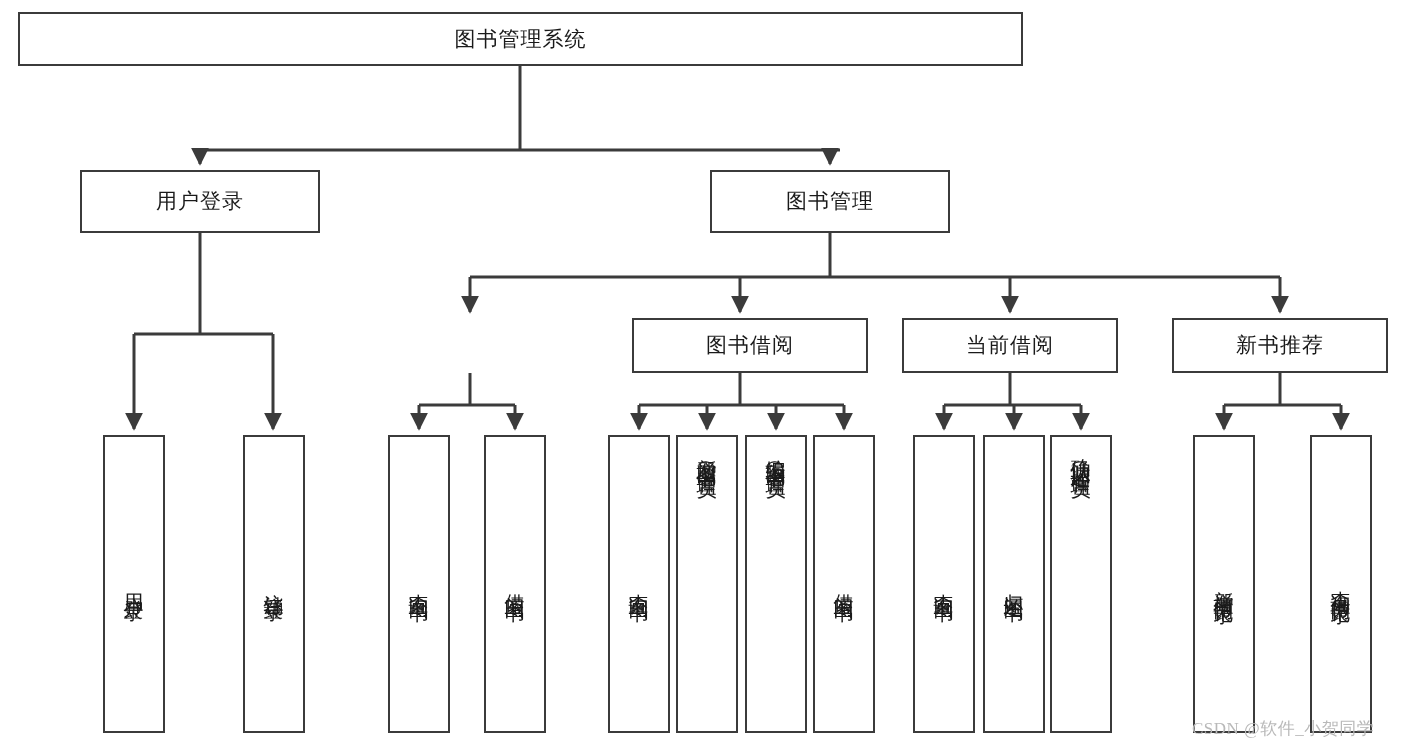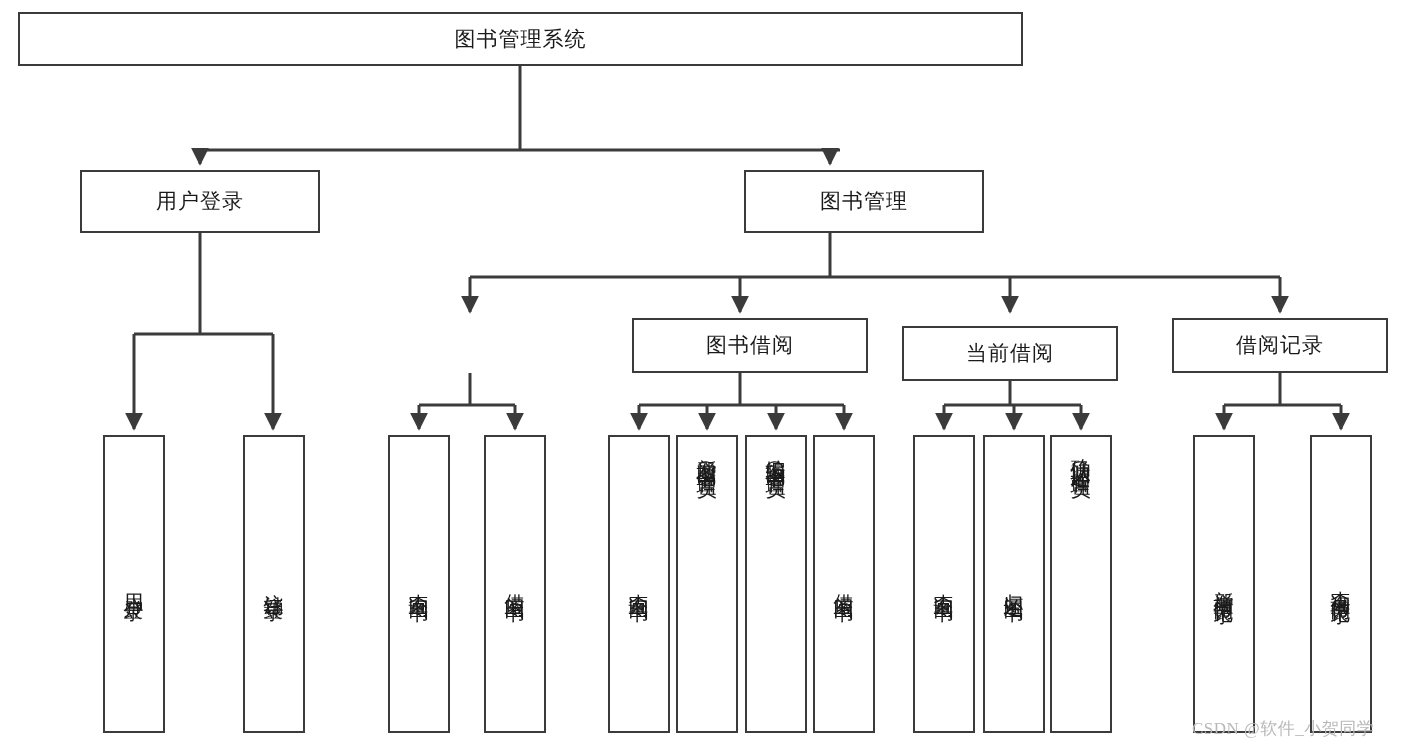--- a/index.html
+++ b/index.html
@@ -137,32 +137,32 @@
     </g>
   </svg>
 
   <div class="node-box" id="node-root" style="left: 18px; top: 12px; width: 1005px; height: 54px;">
     <span class="node-label">图书管理系统</span>
   </div>
 
   <div class="node-box" id="node-l2-0" style="left: 80px; top: 170px; width: 240px; height: 63px;">
     <span class="node-label">用户登录</span>
   </div>
-  <div class="node-box" id="node-l2-1" style="left: 710px; top: 170px; width: 240px; height: 63px; margin-left: 34px;">
+  <div class="node-box" id="node-l2-1" style="left: 710px; top: 170px; width: 240px; height: 63px;">
     <span class="node-label">图书管理</span>
   </div>
 
   <div class="node-box" id="node-l3-1" style="left: 632px; top: 318px; width: 236px; height: 55px;">
     <span class="node-label">图书借阅</span>
   </div>
-  <div class="node-box" id="node-l3-2" style="left: 902px; top: 318px; width: 216px; height: 55px; margin-top: 8px;">
+  <div class="node-box" id="node-l3-2" style="left: 902px; top: 318px; width: 216px; height: 55px;">
     <span class="node-label">当前借阅</span>
   </div>
   <div class="node-box" id="node-l3-3" style="left: 1172px; top: 318px; width: 216px; height: 55px;">
-    <span class="node-label">借阅记录</span>
+    <span class="node-label">新书推荐</span>
   </div>
 
   <div class="node-box vertical vcenter" id="node-leaf-0" style="left: 103px; top: 435px; width: 62px; height: 298px;">
     <span class="node-label">用户登录</span>
   </div>
   <div class="node-box vertical vcenter" id="node-leaf-1" style="left: 243px; top: 435px; width: 62px; height: 298px;">
     <span class="node-label">注销登录</span>
   </div>
   <div class="node-box vertical vcenter" id="node-leaf-2" style="left: 388px; top: 435px; width: 62px; height: 298px;">
     <span class="node-label">查询图书</span>

